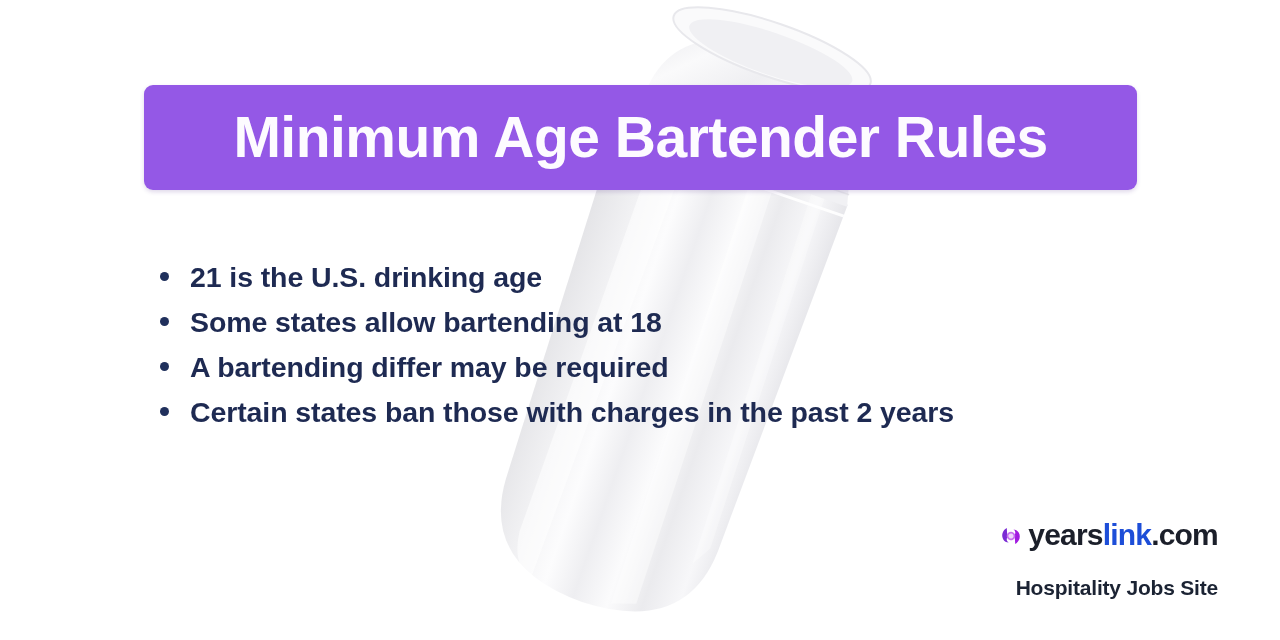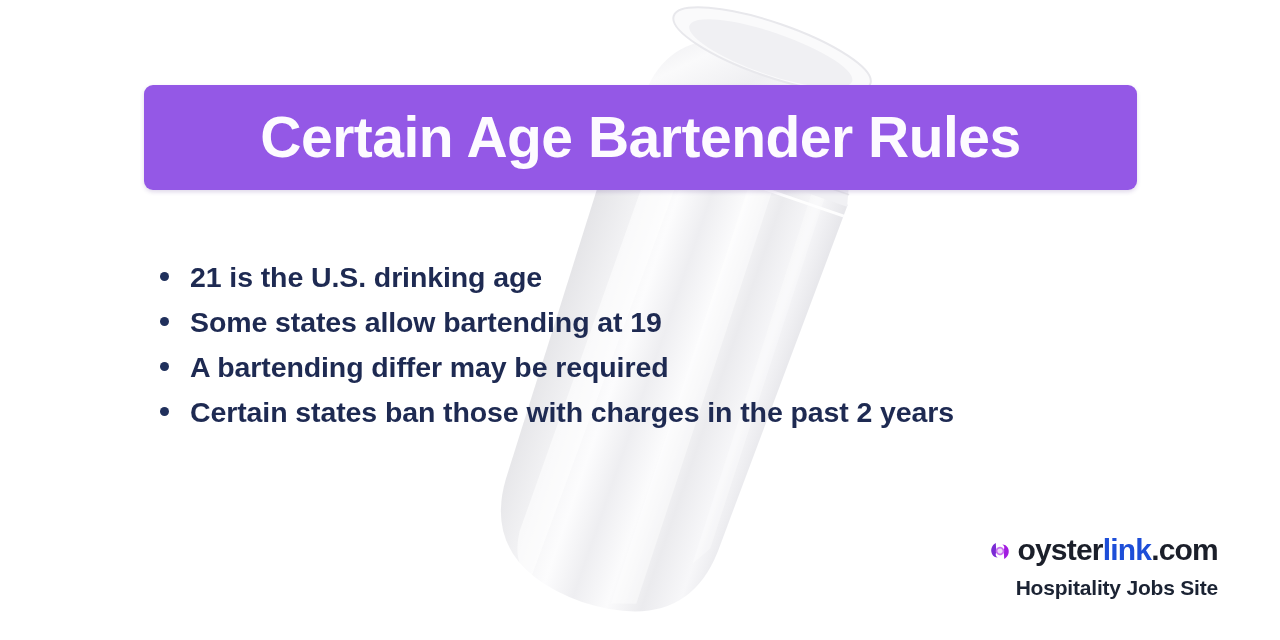--- a/index.html
+++ b/index.html
@@ -118,21 +118,21 @@
     letter-spacing: -0.8px;
     white-space: nowrap;
   }
   .logo-seg-dark { color: #1b1f2a; }
   .logo-seg-accent { color: #1d4ed8; }
   .logo-tagline {
     color: #1b2333;
     font-size: 21px;
     font-weight: bold;
     line-height: 1;
-    margin-top: 12px;
+    margin-top: 27px;
     letter-spacing: -0.2px;
     white-space: nowrap;
   }
 </style>
 </head>
 <body>
 
 <div id="canvas">
 
   <div class="shaker-layer">
@@ -185,31 +185,31 @@
         <path d="M 556 162 L 800 162" stroke="#ffffff" stroke-width="3" fill="none" opacity="0.9"></path>
 
         <path d="M 600 152 L 596 566 Q 600 600 622 606 L 632 152 Z" fill="#ffffff" opacity="0.55"></path>
         <path d="M 700 152 L 706 604 L 730 596 L 724 152 Z" fill="#ffffff" opacity="0.42"></path>
         <path d="M 762 152 L 770 540 L 782 520 L 776 152 Z" fill="#ffffff" opacity="0.30"></path>
       </g>
     </svg>
   </div>
 
   <div class="title-banner">
-    <div class="title-text">Certain Age Bartender Rules</div>
+    <div class="title-text">Minimum Age Bartender Rules</div>
   </div>
 
   <ul class="bullet-list">
     <li class="bullet-item">
       <span class="bullet-dot"></span>
       <span class="bullet-label">21 is the U.S. drinking age</span>
     </li>
     <li class="bullet-item">
       <span class="bullet-dot"></span>
-      <span class="bullet-label">Some states allow bartending at 19</span>
+      <span class="bullet-label">Some states allow bartending at 18</span>
     </li>
     <li class="bullet-item">
       <span class="bullet-dot"></span>
       <span class="bullet-label">A bartending differ may be required</span>
     </li>
     <li class="bullet-item">
       <span class="bullet-dot"></span>
       <span class="bullet-label">Certain states ban those with charges in the past 2 years</span>
     </li>
   </ul>
@@ -217,18 +217,18 @@
   <div class="logo">
     <div class="logo-wordmark-row">
       <svg class="logo-mark" viewBox="0 0 24 24" aria-hidden="true">
         <g transform="rotate(-28 12 12)">
           <path d="M 12 3 C 7.3 3 3.6 6.6 3.6 11.1 C 3.6 13.5 4.9 15.5 6.9 16.6 L 6.9 16.6 C 5.6 14.9 6.2 12.4 8.2 11.4 Z" fill="#7a2bd4"></path>
           <path d="M 12 21 C 16.7 21 20.4 17.4 20.4 12.9 C 20.4 10.5 19.1 8.5 17.1 7.4 C 18.4 9.1 17.8 11.6 15.8 12.6 Z" fill="#a21ce0"></path>
           <circle cx="12" cy="12" r="4.3" fill="#c86ef0"></circle>
           <circle cx="12" cy="12" r="2.5" fill="#f0d8fb"></circle>
         </g>
       </svg>
-      <div class="logo-word"><span class="logo-seg-dark">oyster</span><span class="logo-seg-accent">link</span><span class="logo-seg-dark">.com</span></div>
+      <div class="logo-word"><span class="logo-seg-dark">years</span><span class="logo-seg-accent">link</span><span class="logo-seg-dark">.com</span></div>
     </div>
     <div class="logo-tagline">Hospitality Jobs Site</div>
   </div>
 
 </div>
 
 </body></html>

